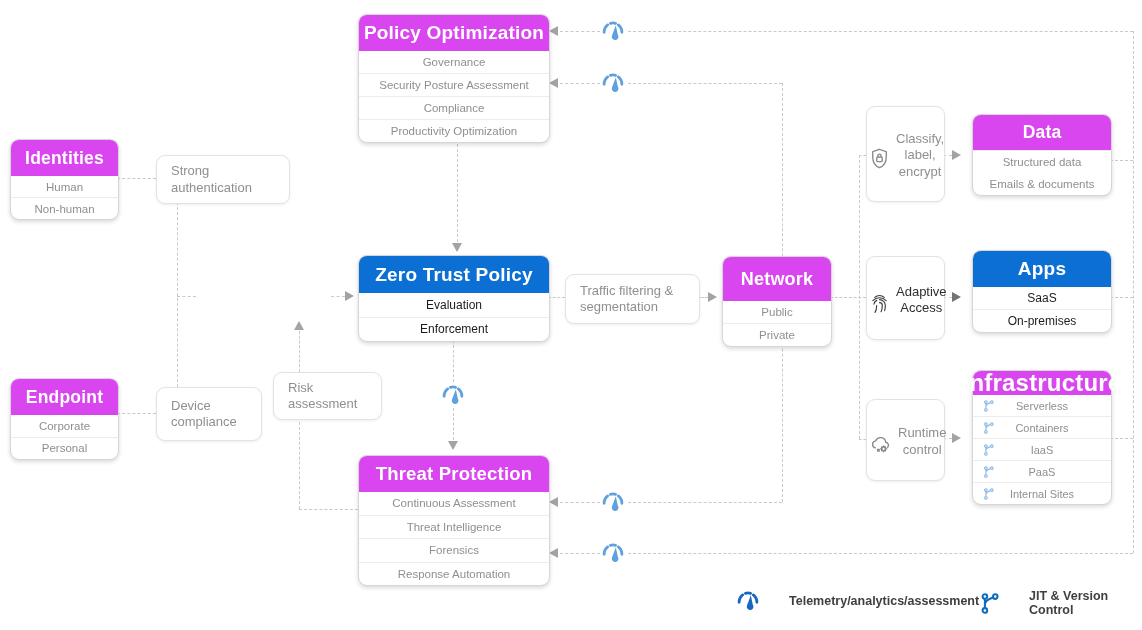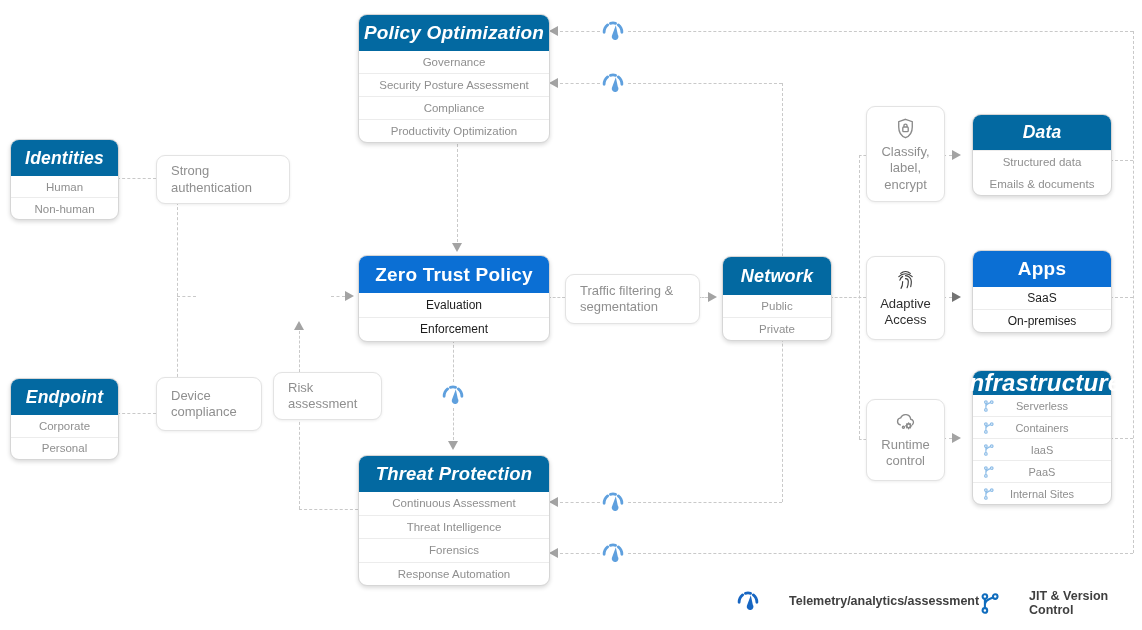--- a/index.html
+++ b/index.html
@@ -12,29 +12,29 @@
   
   .al{position:absolute;width:0;height:0;border-top:5px solid transparent;border-bottom:5px solid transparent;border-right:9px solid #a3a3a3;z-index:2;}
   .ar{position:absolute;width:0;height:0;border-top:5px solid transparent;border-bottom:5px solid transparent;border-left:9px solid #a3a3a3;z-index:2;}
   .ar.dark{border-left-color:#737373;}
   .ad{position:absolute;width:0;height:0;border-left:5px solid transparent;border-right:5px solid transparent;border-top:9px solid #a3a3a3;z-index:2;}
   .au{position:absolute;width:0;height:0;border-left:5px solid transparent;border-right:5px solid transparent;border-bottom:9px solid #a3a3a3;z-index:2;}
 
   
   .card{position:absolute;background:#fff;border:1px solid #d6d6d6;border-radius:9px;box-shadow:0 2px 4px rgba(0,0,0,.15);z-index:3;}
   .hdr{display:flex;align-items:center;justify-content:center;color:#fff;font-weight:bold;border-radius:8px 8px 0 0;letter-spacing:.2px;}
-  .hdr.light{background:#0369a1;font-style:italic;}
+  .hdr.light{background:#d946ef;}
   .hdr.dark{background:#0b6fd4;}
   .row{display:flex;align-items:center;justify-content:center;border-top:1px solid #ececec;color:#8f8f8f;position:relative;}
   .row.dk{color:#1c1c1c;font-weight:500;}
   .row .jit{position:absolute;left:9px;top:50%;transform:translateY(-50%);line-height:0;}
 
   
   .plain{position:absolute;background:#fff;border:1px solid #e3e3e3;border-radius:9px;box-shadow:0 1px 3px rgba(0,0,0,.07);color:#8f8f8f;font-size:13px;line-height:1.25;z-index:3;justify-content:center;}
-  .plain.centered{display:flex;flex-direction:column;align-items:center;justify-content:flex-start;text-align:center;}
+  .plain.centered{display:flex;flex-direction:row;align-items:center;justify-content:flex-start;text-align:center;}
   .gauge{position:absolute;z-index:3;line-height:0;}
   .legend-item{position:absolute;display:flex;align-items:center;gap:8px;z-index:3;}
   .legend-item .t{font-size:12.5px;font-weight:bold;color:#3f3f3f;margin-left:20px;}
 </style>
 </head>
 <body>
 
 <div id="stage">
 
   <div class="lh" style="left:560px;top:31px;width:40px"></div>
@@ -139,21 +139,21 @@
     <div class="row" style="height:21px;font-size:11.5px">Non-human</div>
   </div>
 
   <div class="card" style="left:358px;top:255px;width:190px">
     <div class="hdr dark" style="height:37px;font-size:19px">Zero Trust Policy</div>
     <div class="row dk" style="height:23.5px;font-size:12px;border-top:none">Evaluation</div>
     <div class="row dk" style="height:23.5px;font-size:12px">Enforcement</div>
   </div>
 
   <div class="card" style="left:722px;top:256px;width:108px">
-    <div class="hdr light" style="height:38px;font-size:18px">Network</div>
+    <div class="hdr light" style="height:44px;font-size:18px">Network</div>
     <div class="row" style="height:22px;font-size:11.5px;border-top:none">Public</div>
     <div class="row" style="height:22px;font-size:11.5px">Private</div>
   </div>
 
   <div class="card" style="left:972px;top:114px;width:138px">
     <div class="hdr light" style="height:35px;font-size:17.5px">Data</div>
     <div class="row" style="height:22px;font-size:11.5px">Structured data</div>
     <div class="row" style="height:22px;font-size:11.5px;border-top:none">Emails &amp; documents</div>
   </div>
 
@@ -224,21 +224,21 @@
           </svg></span>
       <span>Internal Sites</span>
     </div>
   </div>
 
   <div class="plain" style="left:156px;top:155px;width:132px;height:47px;display:flex;align-items:center">
     <span style="padding-left:14px">Strong authentication</span>
   </div>
 
 
-  <div class="plain" style="left:156px;top:377px;width:104px;height:52px;display:flex;align-items:center">
+  <div class="plain" style="left:156px;top:387px;width:104px;height:52px;display:flex;align-items:center">
     <span style="padding-left:14px">Device compliance</span>
   </div>
 
   <div class="plain" style="left:273px;top:372px;width:107px;height:46px;display:flex;align-items:center">
     <span style="padding-left:14px">Risk assessment</span>
   </div>
 
   <div class="plain" style="left:565px;top:274px;width:133px;height:48px;display:flex;align-items:center">
     <span style="padding-left:14px">Traffic filtering &amp; segmentation</span>
   </div>

